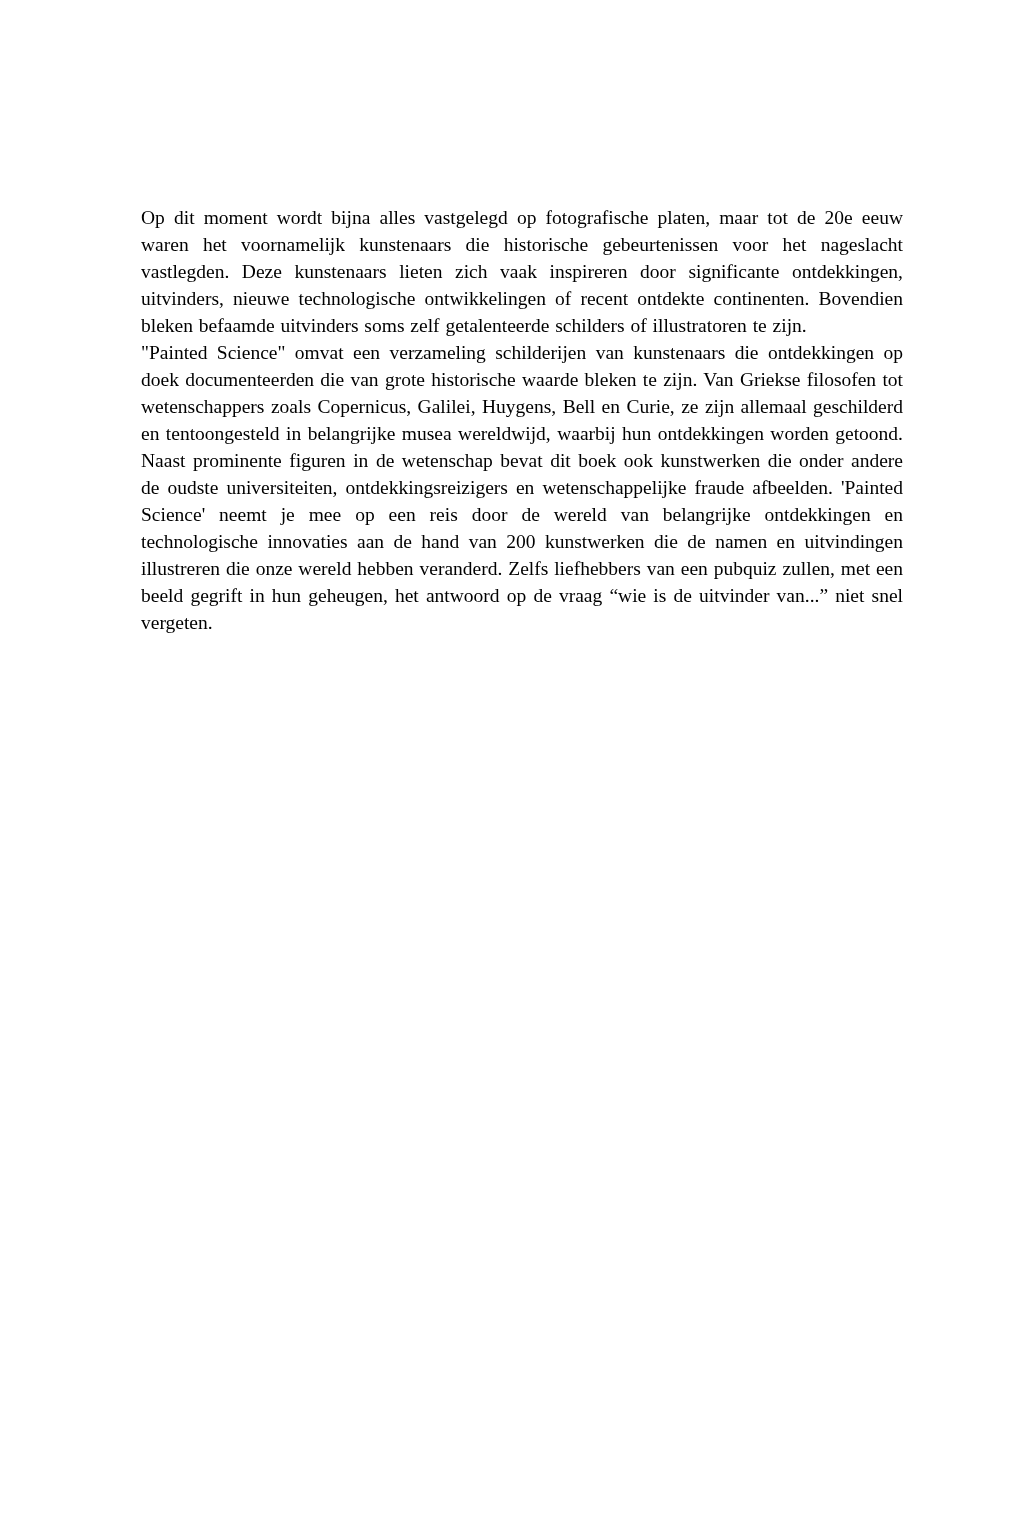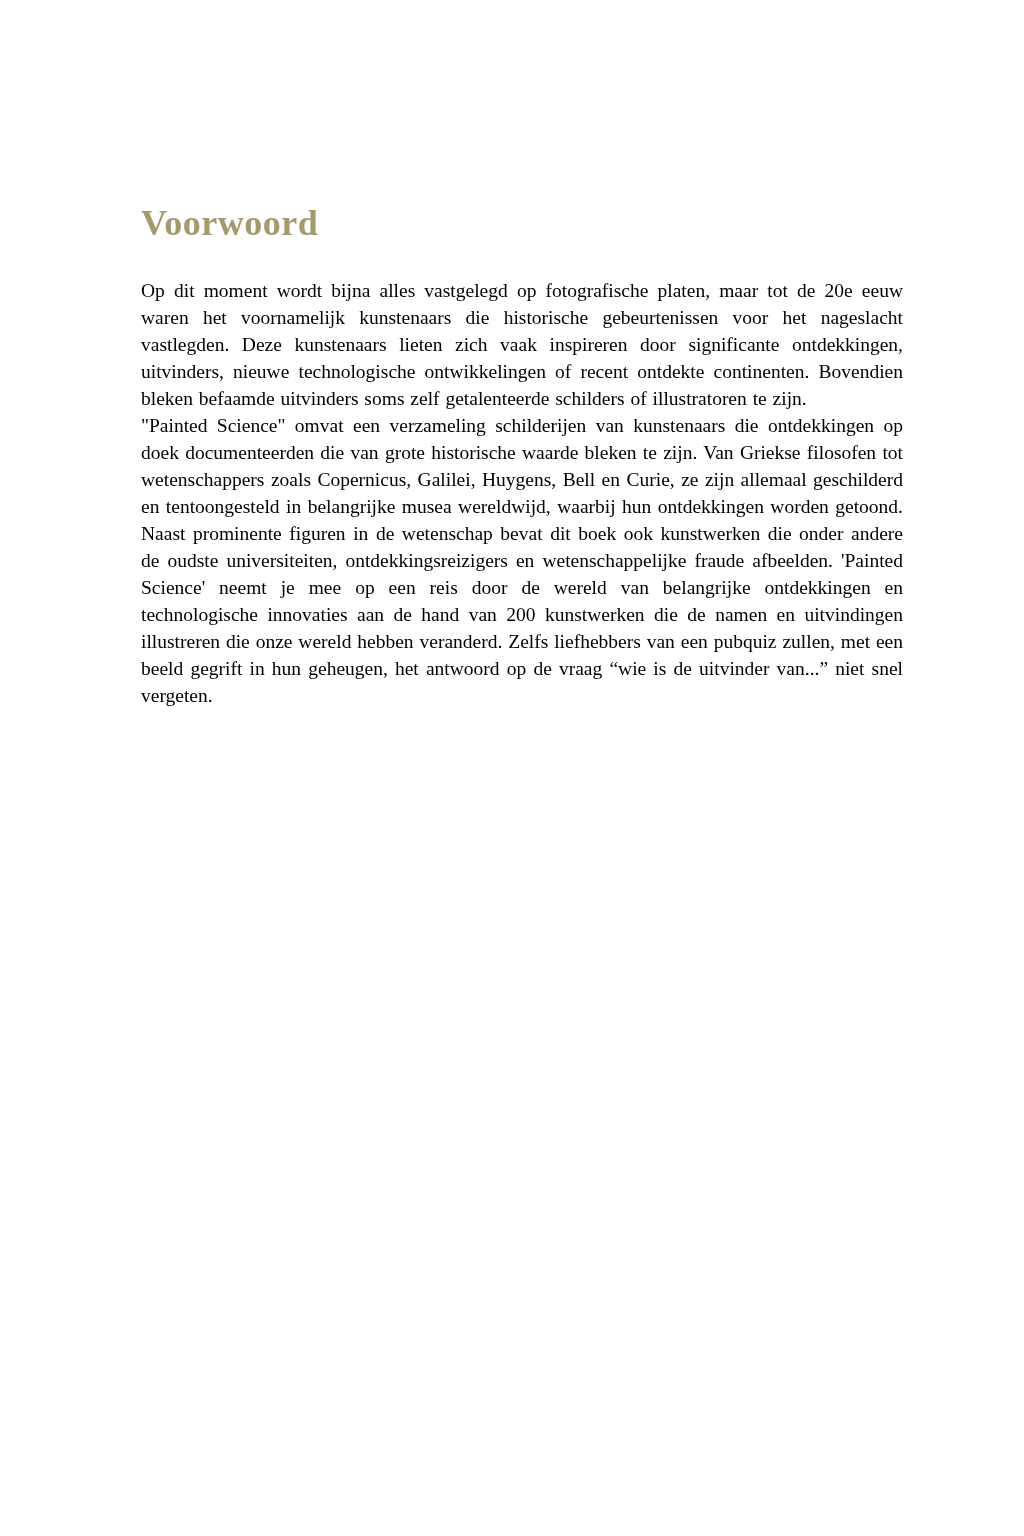--- a/index.html
+++ b/index.html
@@ -38,19 +38,18 @@
     text-align: justify;
     text-justify: inter-word;
     word-spacing: 1px;
   }
 </style>
 </head>
 <body>
 
 <div class="page">
   <div class="content">
-    <h1 class="chapter-title">Voorwoord</h1>
     <div class="body-text">
       <p>Op dit moment wordt bijna alles vastgelegd op fotografische platen, maar tot de 20e eeuw waren het voornamelijk kunstenaars die historische gebeurtenissen voor het nageslacht vastlegden. Deze kunstenaars lieten zich vaak inspireren door significante ontdekkingen, uitvinders, nieuwe technologische ontwikkelingen of recent ontdekte continenten. Bovendien bleken befaamde uitvinders soms zelf getalenteerde schilders of illustratoren te zijn.</p>
       <p>"Painted Science" omvat een verzameling schilderijen van kunstenaars die ontdekkingen op doek documenteerden die van grote historische waarde bleken te zijn. Van Griekse filosofen tot wetenschappers zoals Copernicus, Galilei, Huygens, Bell en Curie, ze zijn allemaal geschilderd en tentoongesteld in belangrijke musea wereldwijd, waarbij hun ontdekkingen worden getoond. Naast prominente figuren in de wetenschap bevat dit boek ook kunstwerken die onder andere de oudste universiteiten, ontdekkingsreizigers en wetenschappelijke fraude afbeelden. 'Painted Science' neemt je mee op een reis door de wereld van belangrijke ontdekkingen en technologische innovaties aan de hand van 200 kunstwerken die de namen en uitvindingen illustreren die onze wereld hebben veranderd. Zelfs liefhebbers van een pubquiz zullen, met een beeld gegrift in hun geheugen, het antwoord op de vraag “wie is de uitvinder van...” niet snel vergeten.</p>
     </div>
   </div>
 </div>
 
 </body></html>

